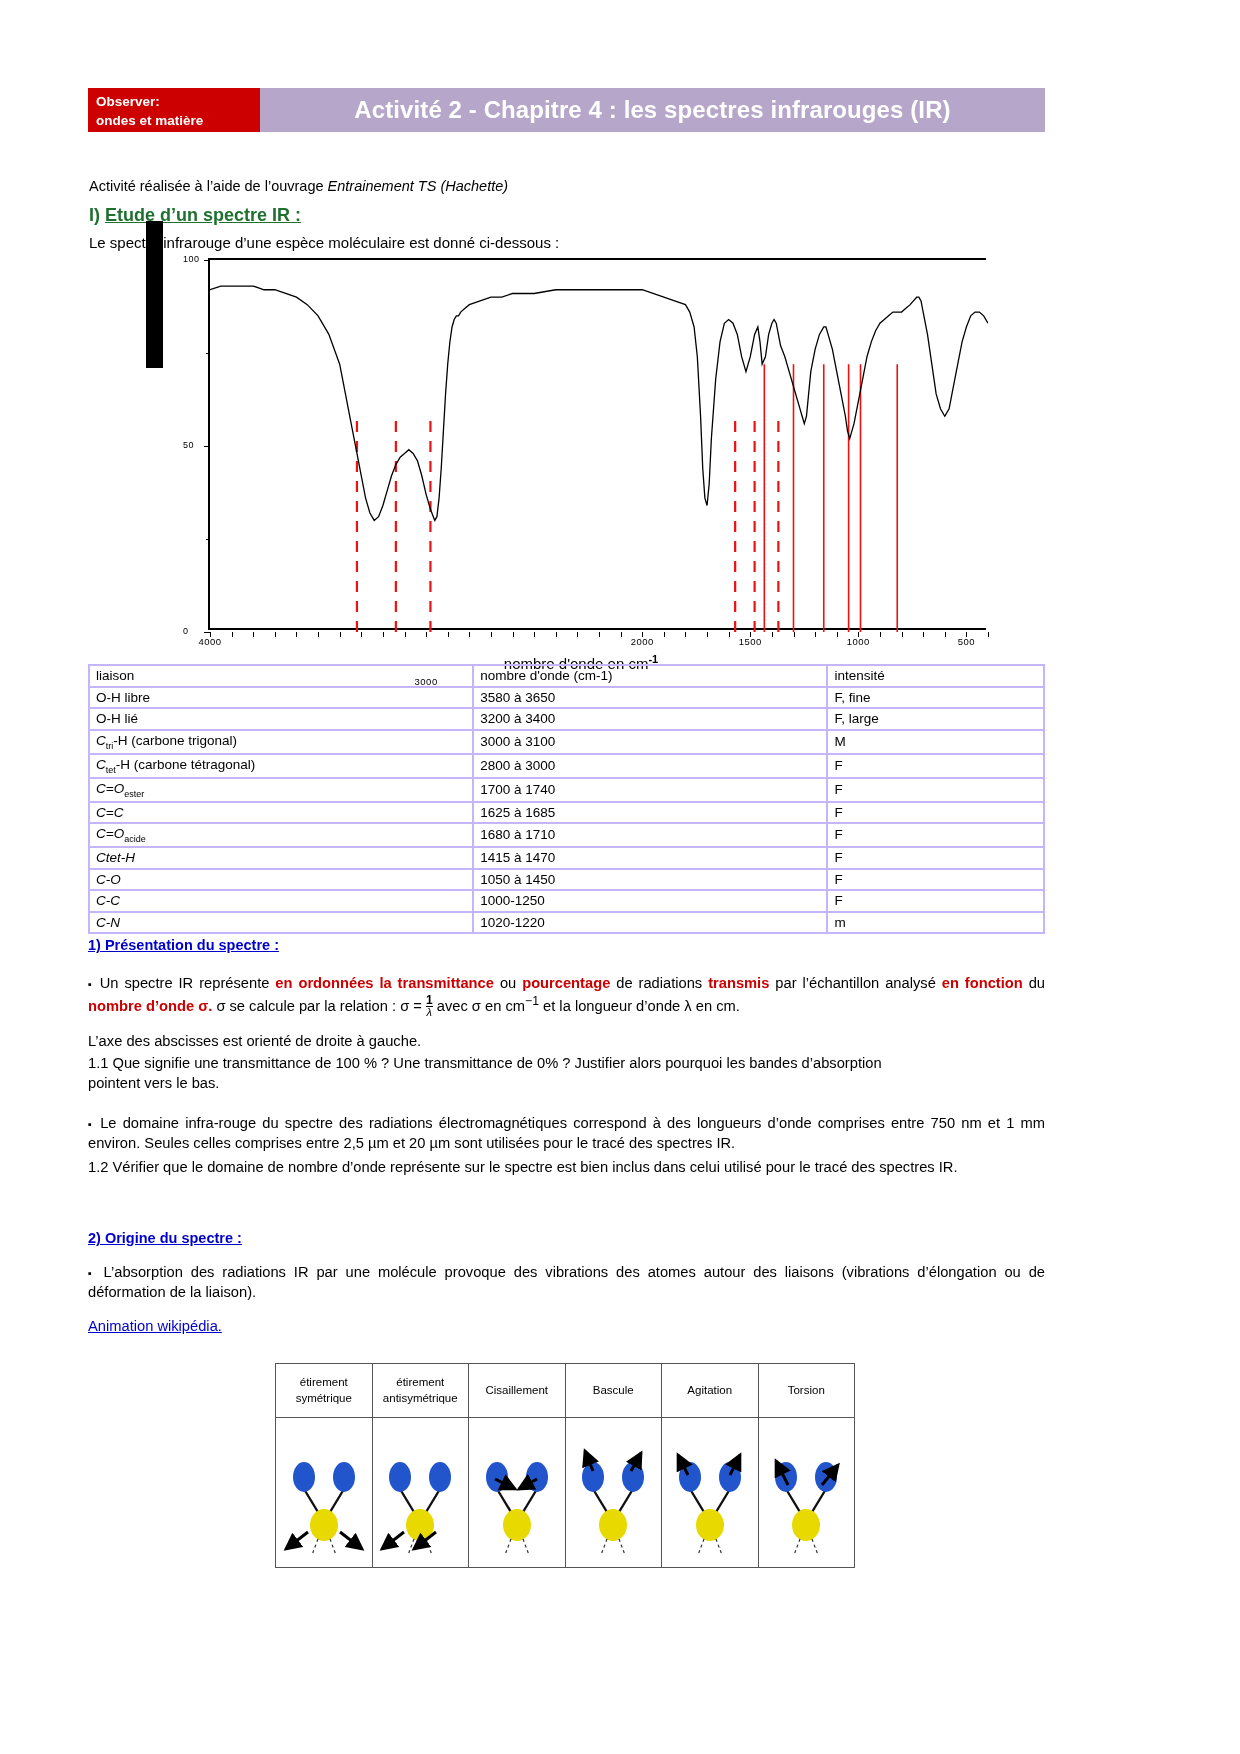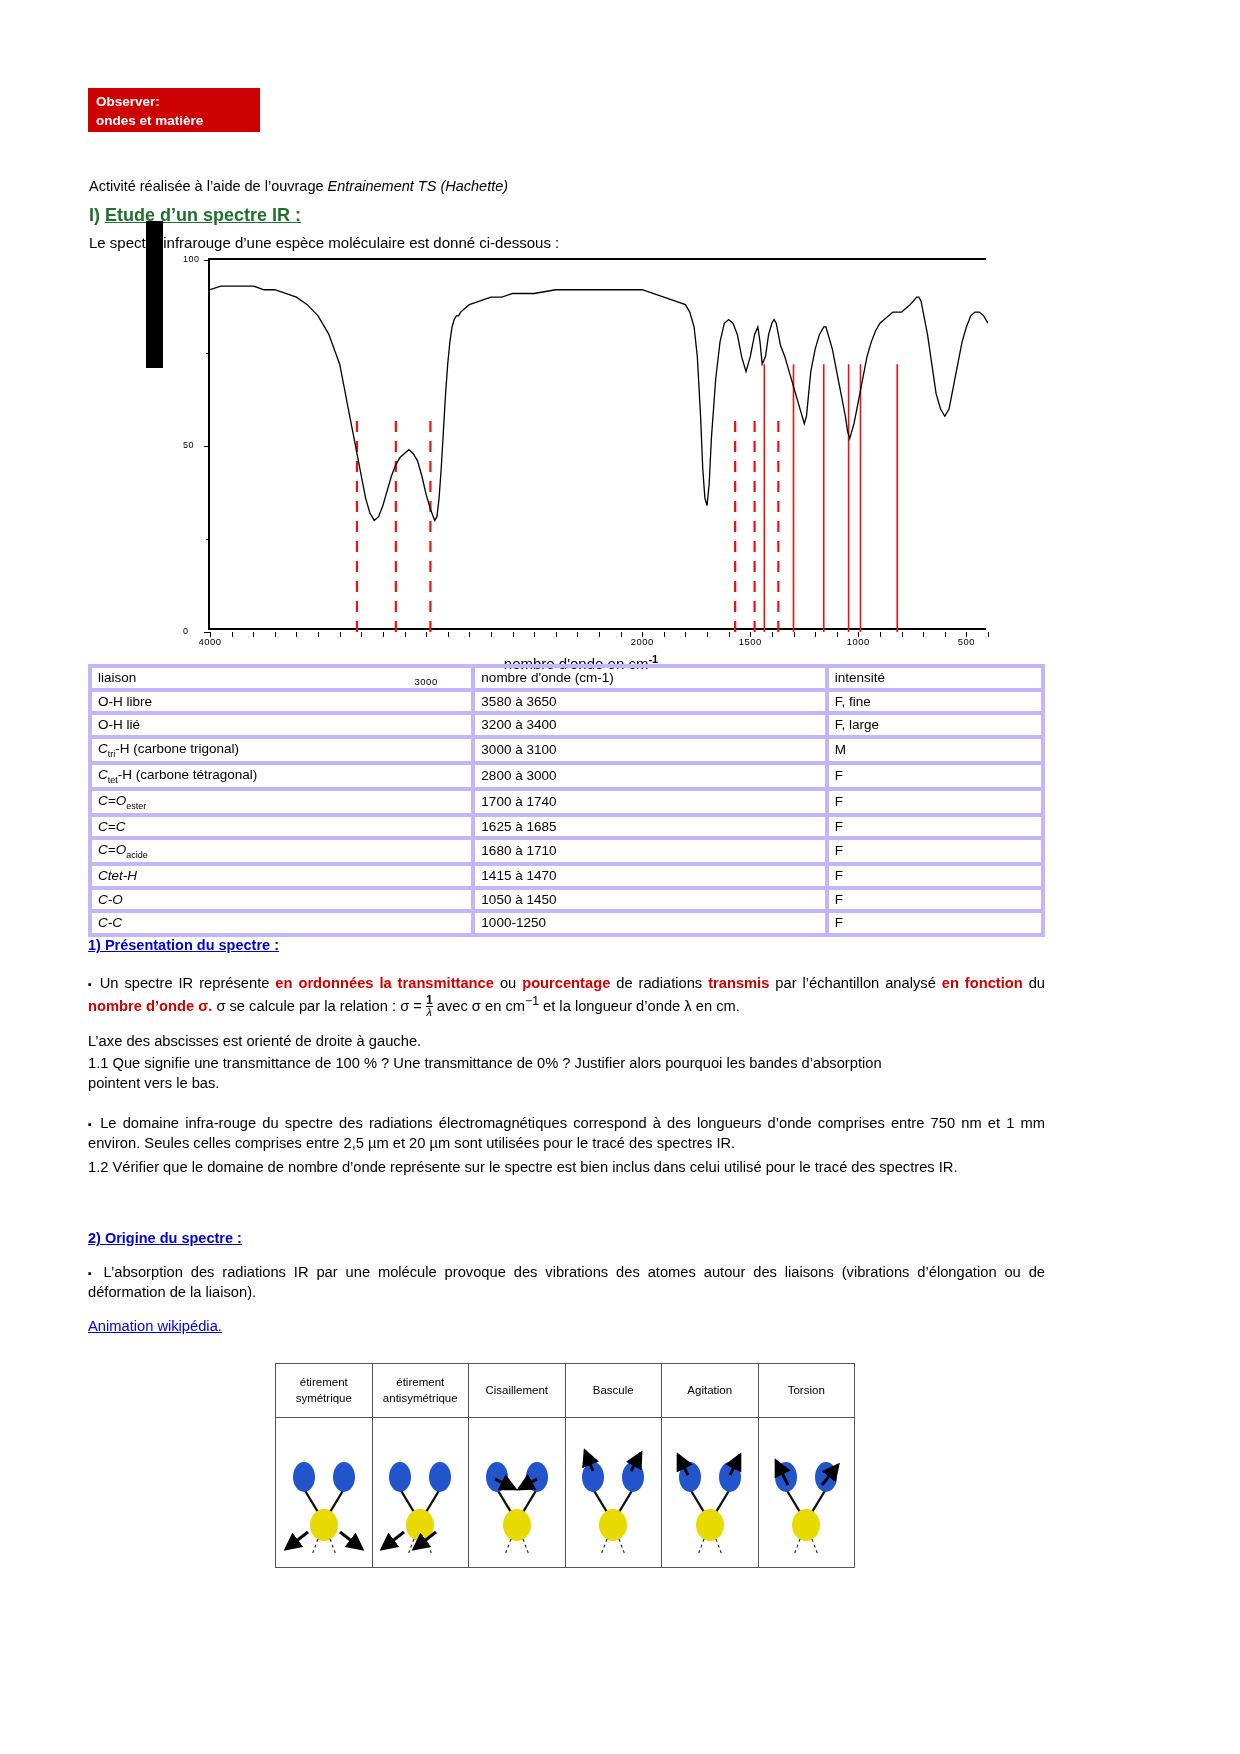--- a/index.html
+++ b/index.html
@@ -56,21 +56,21 @@
                  font-size:15px; white-space:nowrap; }
   .xaxis-title sup { font-size:11px; font-weight:bold; }
   svg.spectrum { position:absolute; left:0; top:0; }
 
   
   table.liaisons {
     position:absolute; left:88px; top:664px; width:957px;
     border-collapse:collapse; font-size:13.5px;
     font-family:"Liberation Sans", sans-serif;
   }
-  table.liaisons td { border:4px solid #c4b5fd; padding:2px 6px; height:21px; line-height:1.15; }
+  table.liaisons td { border:2px solid #c4b5fd; padding:2px 6px; height:21px; line-height:1.15; }
   table.liaisons td.c1 { width:385px; }
   table.liaisons td.c2 { width:355px; }
   table.liaisons td.c3 { width:217px; }
   table.liaisons sub { font-size:9px; }
 
   
   .sec-head { position:absolute; left:88px; font-size:14.5px; font-weight:bold; color:#0000CC; }
   .sec-head u { text-decoration:underline; }
   .para { position:absolute; left:88px; width:957px; font-size:14.7px; line-height:1.38; text-align:justify; }
   .para b { font-weight:normal; }
@@ -91,20 +91,21 @@
 </head>
 <body>
 
 <div class="page">
 
   <div class="header-row">
     <div class="hdr-left">
       <div>Observer:</div>
       <div>ondes et matière</div>
     </div>
+    <div class="hdr-right">Activité 2 - Chapitre 4 : les spectres infrarouges (IR)</div>
   </div>
 
   <div class="subtitle">
     <span>Activité réalisée à l’aide de l’ouvrage </span><i>Entrainement TS (Hachette)</i>
   </div>
 
   <div class="sect-1">
     <span class="num">I) </span><span class="und">Etude d’un spectre IR</span><span class="und"> :</span>
   </div>
   <div class="line-intro">Le spectre infrarouge d’une espèce moléculaire est donné ci-dessous :</div>
@@ -242,20 +243,25 @@
         <tr>
           <td class="c1"><i>C-O</i></td>
           <td class="c2">1050 à 1450</td>
           <td class="c3">F</td>
         </tr>
         <tr>
           <td class="c1"><i>C-C</i></td>
           <td class="c2">1000-1250</td>
           <td class="c3">F</td>
         </tr>
+        <tr>
+          <td class="c1"><i>C-N</i></td>
+          <td class="c2">1020-1220</td>
+          <td class="c3">m</td>
+        </tr>
       </tbody>
   </table>
 
   <div class="sec-head" style="top:937px;">
     <u>1) Présentation du spectre :</u>
   </div>
 
   <div class="para" style="top:973px;">
     <span class="bul">▪</span>
     <span>Un spectre IR représente </span><span class="red">en ordonnées la transmittance</span><span> ou </span><span class="red">pourcentage</span><span> de radiations </span><span class="red">transmis</span><span> par l’échantillon analysé </span><span class="red">en fonction</span><span> du </span><span class="red">nombre d’onde σ.</span><span> σ se calcule par la relation : σ = </span><span class="frac"><span class="n">1</span><span class="d">λ</span></span><span> avec σ en cm</span><sup>−1</sup><span> et la longueur d’onde λ en cm.</span>

